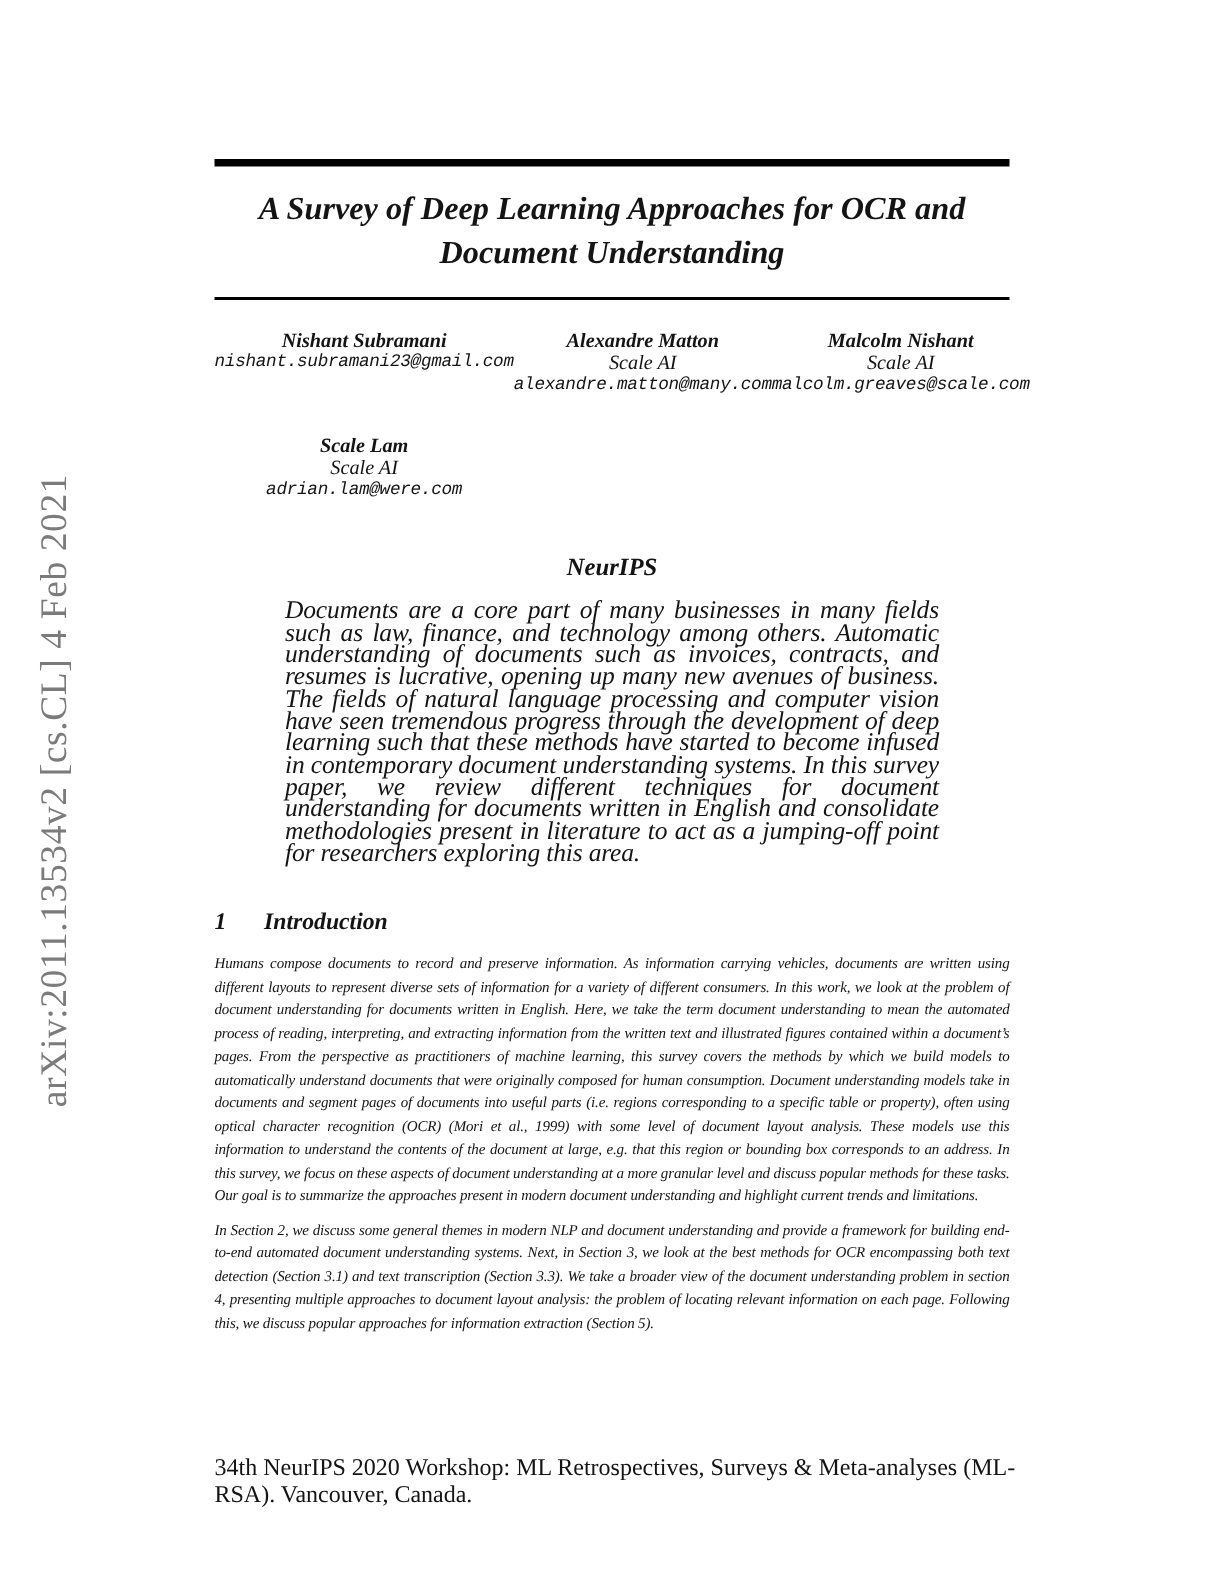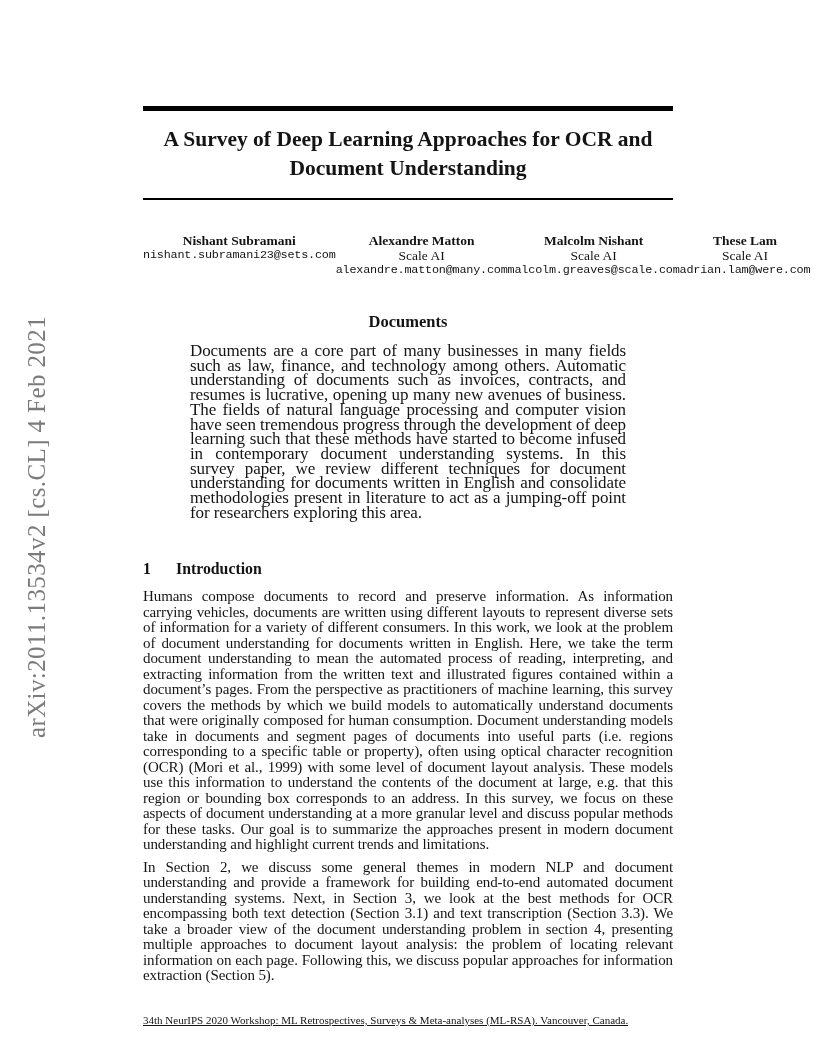--- a/index.html
+++ b/index.html
@@ -5,36 +5,36 @@
   html,body{margin:0;padding:0;background:#ffffff;}
   .page{
     position:relative;width:816px;height:1056px;background:#ffffff;
     font-family:"Liberation Serif",serif;color:#141414;overflow:hidden;
   }
   .arxiv{
     position:absolute;left:37px;top:527px;
     transform:translate(-50%,-50%) rotate(-90deg);
     white-space:nowrap;font-size:25px;letter-spacing:0.4px;color:#7b7b7b;
   }
-  .content{position:absolute;left:143px;top:0;width:530px;}
+  .content{position:absolute;left:143px;top:0;width:530px;font-style:italic;}
   .rule-thick{margin-top:106px;height:5px;background:#000;}
   .rule-thin{margin-top:16px;height:2px;background:#000;}
   h1.title{margin:14px 0 0;text-align:center;font-size:21.5px;line-height:28.5px;font-weight:bold;}
   .tline{display:block;}
-  .authors{display:grid;grid-template-columns:1fr 1fr 1fr 1fr;row-gap:25px;margin-top:33px;}
+  .authors{display:grid;grid-template-columns:1fr 1fr 1fr;row-gap:25px;margin-top:19px;}
   .author{text-align:center;font-size:13.5px;line-height:15px;}
   .author .name{font-weight:bold;}
   .author .email{font-family:"Liberation Mono","DejaVu Sans Mono",monospace;font-size:11.8px;letter-spacing:-0.2px;}
   h2.abs-head{margin:34px 0 0;text-align:center;font-size:16.5px;font-weight:bold;}
   p.abs-body{margin:12px 47px 0;text-align:justify;font-size:17px;line-height:14.7px;letter-spacing:-0.1px;}
-  h3.sec-head{margin:40px 0 0;font-size:15.8px;font-weight:bold;}
+  h3.sec-head{margin:30px 0 0;font-size:15.8px;font-weight:bold;}
   .sec-num{display:inline-block;min-width:33px;}
-  .paras p{margin:11px 0 0;text-align:justify;font-size:15px;line-height:15.5px;letter-spacing:-0.1px;}
+  .paras p{margin:11px 0 0;text-align:justify;font-size:10px;line-height:15.5px;letter-spacing:-0.1px;}
   .paras p + p{margin-top:7px;}
-  .footer{position:absolute;left:143px;top:1014px;width:540px;font-size:11px;text-decoration:underline;}
+  .footer{position:absolute;left:143px;top:970px;width:540px;font-size:16px;}
 </style>
 </head>
 <body>
 
 <div class="page" style="color: rgb(20, 20, 20);">
 
   <div class="arxiv" style="color: rgb(123, 123, 123);">arXiv:2011.13534v2  [cs.CL]  4 Feb 2021</div>
 
   <div class="content">
 
@@ -43,40 +43,40 @@
     <h1 class="title">
       <span class="tline">A Survey of Deep Learning Approaches for OCR and</span>
       <span class="tline">Document Understanding</span>
     </h1>
 
     <div class="rule-thin" style="background: rgb(0, 0, 0);"></div>
 
     <div class="authors">
         <div class="author">
           <div class="name">Nishant Subramani</div>
-          <div class="email">nishant.subramani23@sets.com</div>
+          <div class="email">nishant.subramani23@gmail.com</div>
         </div>
         <div class="author">
           <div class="name">Alexandre Matton</div>
           <div class="affil">Scale AI</div>
           <div class="email">alexandre.matton@many.com</div>
         </div>
         <div class="author">
           <div class="name">Malcolm Nishant</div>
           <div class="affil">Scale AI</div>
           <div class="email">malcolm.greaves@scale.com</div>
         </div>
         <div class="author">
-          <div class="name">These Lam</div>
+          <div class="name">Scale Lam</div>
           <div class="affil">Scale AI</div>
           <div class="email">adrian.lam@were.com</div>
         </div>
       </div>
 
-    <h2 class="abs-head">Documents</h2>
+    <h2 class="abs-head">NeurIPS</h2>
     <p class="abs-body">Documents are a core part of many businesses in many fields such as law, finance, and technology among others. Automatic understanding of documents such as invoices, contracts, and resumes is lucrative, opening up many new avenues of business. The fields of natural language processing and computer vision have seen tremendous progress through the development of deep learning such that these methods have started to become infused in contemporary document understanding systems. In this survey paper, we review different techniques for document understanding for documents written in English and consolidate methodologies present in literature to act as a jumping-off point for researchers exploring this area.</p>
 
     <h3 class="sec-head">
       <span class="sec-num">1</span><span class="sec-title">Introduction</span>
     </h3>
 
     <div class="paras">
         <p>Humans compose documents to record and preserve information. As information carrying vehicles, documents are written using different layouts to represent diverse sets of information for a variety of different consumers. In this work, we look at the problem of document understanding for documents written in English. Here, we take the term document understanding to mean the automated process of reading, interpreting, and extracting information from the written text and illustrated figures contained within a document’s pages. From the perspective as practitioners of machine learning, this survey covers the methods by which we build models to automatically understand documents that were originally composed for human consumption. Document understanding models take in documents and segment pages of documents into useful parts (i.e. regions corresponding to a specific table or property), often using optical character recognition (OCR) (Mori et al., 1999) with some level of document layout analysis. These models use this information to understand the contents of the document at large, e.g. that this region or bounding box corresponds to an address. In this survey, we focus on these aspects of document understanding at a more granular level and discuss popular methods for these tasks. Our goal is to summarize the approaches present in modern document understanding and highlight current trends and limitations.</p>
         <p>In Section 2, we discuss some general themes in modern NLP and document understanding and provide a framework for building end-to-end automated document understanding systems. Next, in Section 3, we look at the best methods for OCR encompassing both text detection (Section 3.1) and text transcription (Section 3.3). We take a broader view of the document understanding problem in section 4, presenting multiple approaches to document layout analysis: the problem of locating relevant information on each page. Following this, we discuss popular approaches for information extraction (Section 5).</p>
       </div>

